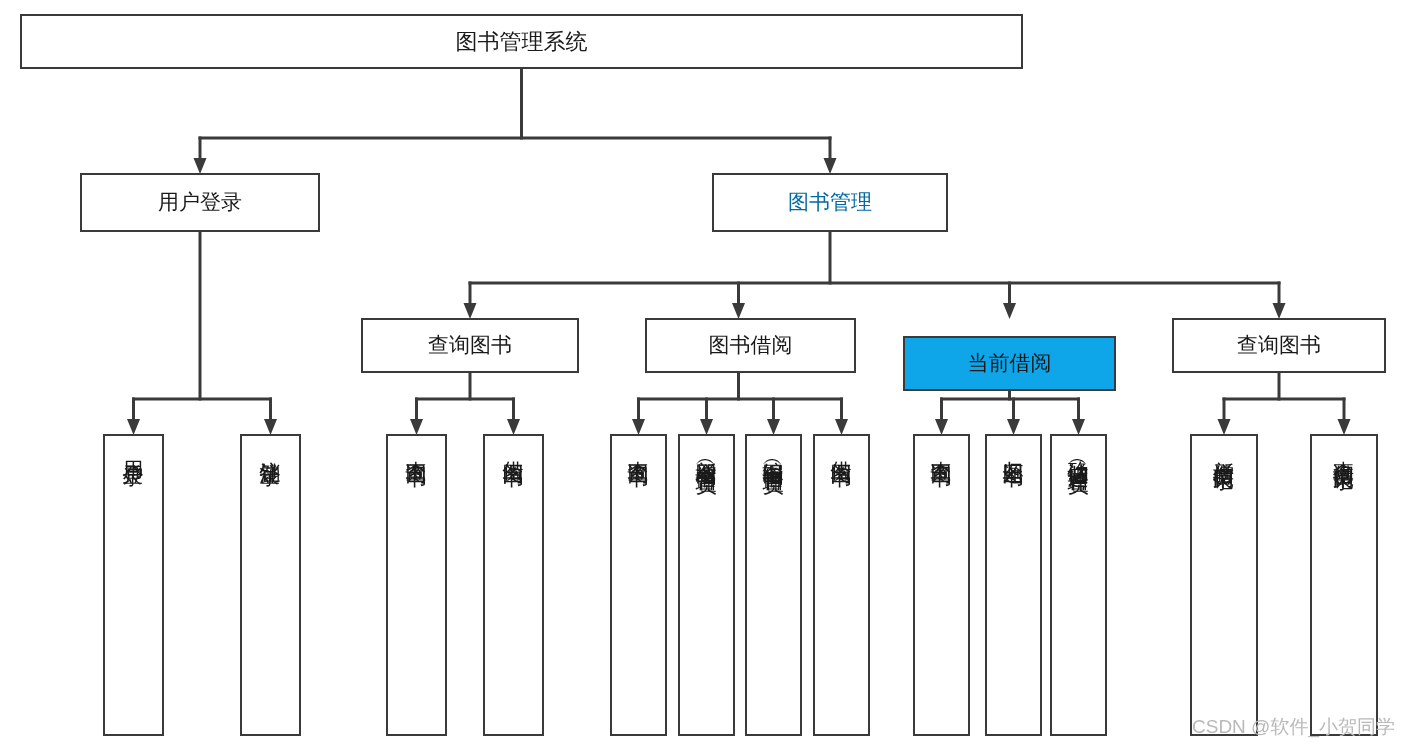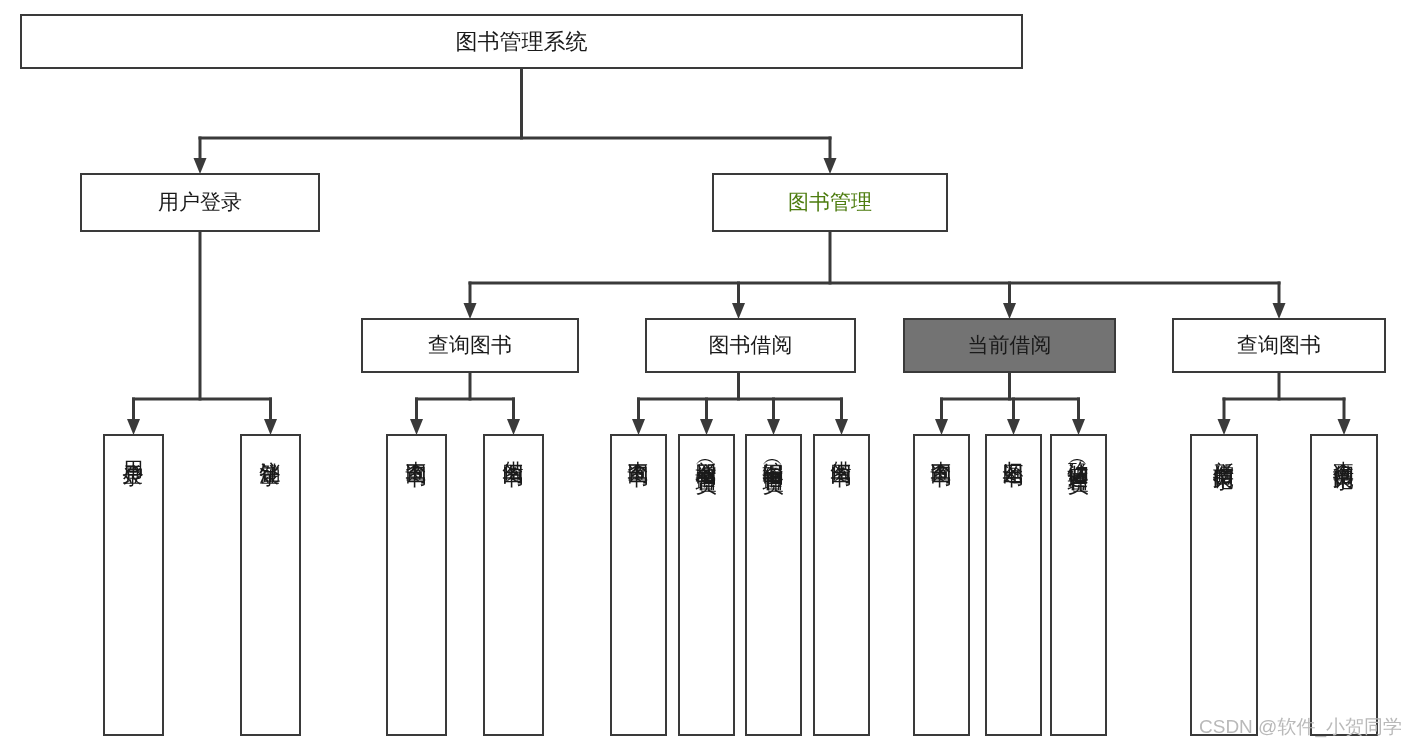--- a/index.html
+++ b/index.html
@@ -131,29 +131,29 @@
       <polygon points="1337.5,419 1350.5,419 1344,435" fill="#3a3a3a"></polygon>
     </svg>
   <div id="node-layer">
       <div class="node horiz root" style="left: 20px; top: 14px; width: 1003px; height: 55px; border-color: rgb(58, 58, 58); background: rgb(255, 255, 255);">
         <span class="node-label" style="color: rgb(26, 26, 26);">图书管理系统</span>
       </div>
       <div class="node horiz" style="left: 80px; top: 173px; width: 240px; height: 59px; border-color: rgb(58, 58, 58); background: rgb(255, 255, 255);">
         <span class="node-label" style="color: rgb(26, 26, 26);">用户登录</span>
       </div>
       <div class="node horiz" style="left: 712px; top: 173px; width: 236px; height: 59px; border-color: rgb(58, 58, 58); background: rgb(255, 255, 255);">
-        <span class="node-label" style="color: #4d7c0f;">图书管理</span>
+        <span class="node-label" style="color: #0369a1;">图书管理</span>
       </div>
       <div class="node horiz" style="left: 361px; top: 318px; width: 218px; height: 55px; border-color: rgb(58, 58, 58); background: rgb(255, 255, 255);">
         <span class="node-label" style="color: rgb(26, 26, 26);">查询图书</span>
       </div>
       <div class="node horiz" style="left: 633px; top: 318px; width: 211px; height: 55px; border-color: rgb(58, 58, 58); background: rgb(255, 255, 255); margin-left: 12px;">
         <span class="node-label" style="color: rgb(26, 26, 26);">图书借阅</span>
       </div>
-      <div class="node horiz" style="left: 903px; top: 318px; width: 213px; height: 55px; border-color: rgb(58, 58, 58); background: #737373;">
+      <div class="node horiz" style="left: 903px; top: 336px; width: 213px; height: 55px; border-color: rgb(58, 58, 58); background: #0ea5e9;">
         <span class="node-label" style="color: rgb(26, 26, 26);">当前借阅</span>
       </div>
       <div class="node horiz" style="left: 1172px; top: 318px; width: 214px; height: 55px; border-color: rgb(58, 58, 58); background: rgb(255, 255, 255);">
         <span class="node-label" style="color: rgb(26, 26, 26);">查询图书</span>
       </div>
       <div class="node vert" style="left: 103px; top: 434px; width: 61px; height: 302px; border-color: rgb(58, 58, 58); background: rgb(255, 255, 255);">
         <span class="node-label" style="color: rgb(26, 26, 26);">用户登录</span>
       </div>
       <div class="node vert" style="left: 240px; top: 434px; width: 61px; height: 302px; border-color: rgb(58, 58, 58); background: rgb(255, 255, 255);">
         <span class="node-label" style="color: rgb(26, 26, 26);">注销登录</span>
@@ -185,14 +185,14 @@
       <div class="node vert" style="left: 1050px; top: 434px; width: 57px; height: 302px; border-color: rgb(58, 58, 58); background: rgb(255, 255, 255);">
         <span class="node-label" style="color: rgb(26, 26, 26);">确认归还（管理员）</span>
       </div>
       <div class="node vert" style="left: 1190px; top: 434px; width: 68px; height: 302px; border-color: rgb(58, 58, 58); background: rgb(255, 255, 255);">
         <span class="node-label" style="color: rgb(26, 26, 26);">新增借阅记录</span>
       </div>
       <div class="node vert" style="left: 1310px; top: 434px; width: 68px; height: 302px; border-color: rgb(58, 58, 58); background: rgb(255, 255, 255);">
         <span class="node-label" style="color: rgb(26, 26, 26);">查询借阅记录</span>
       </div>
     </div>
-  <div class="watermark" style="left: 1192px; top: 714px; color: rgb(185, 185, 185); padding-left: 7px;">CSDN @软件_小贺同学</div>
+  <div class="watermark" style="left: 1192px; top: 714px; color: rgb(185, 185, 185);">CSDN @软件_小贺同学</div>
 </div>
 
 </body></html>

